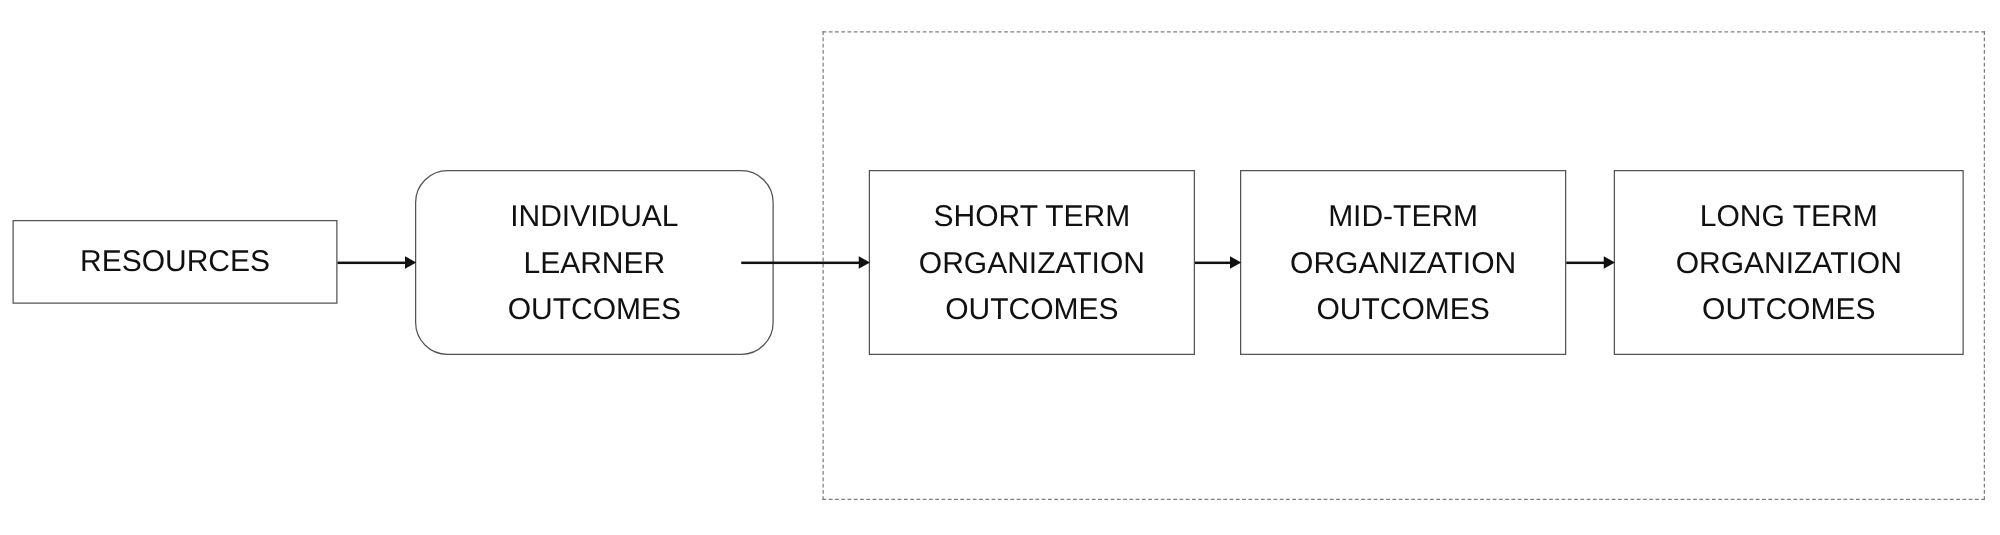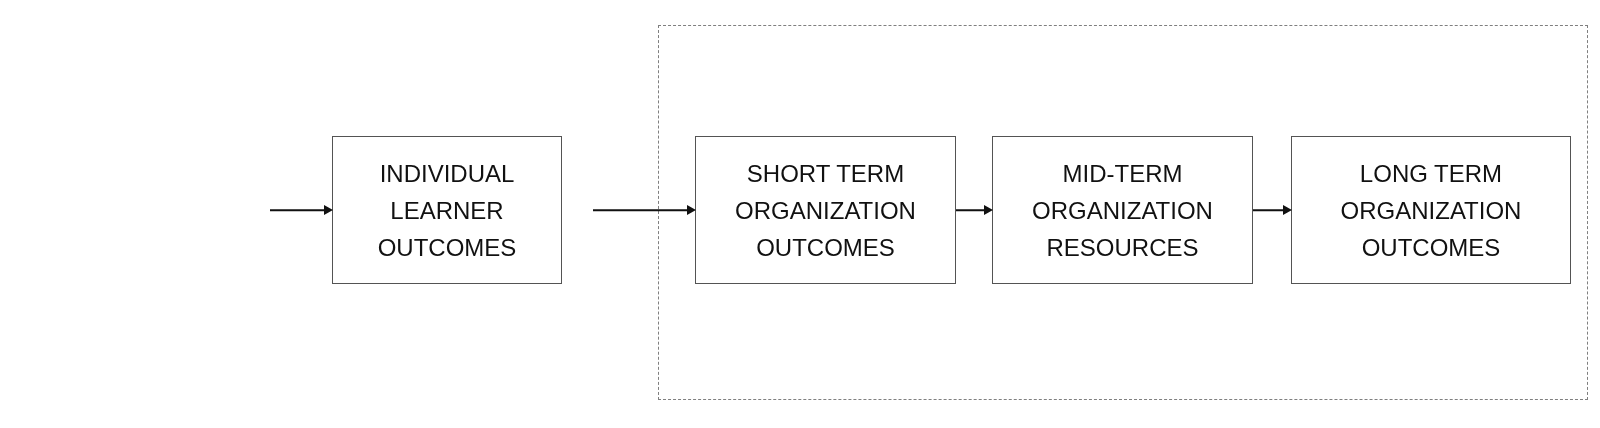--- a/index.html
+++ b/index.html
@@ -32,21 +32,21 @@
     color: #111111;
     display: flex;
     align-items: center;
     justify-content: center;
     text-align: center;
     font-size: 24px;
     line-height: 37px;
     white-space: pre-line;
   }
   .node-resources  { left: 10px;   top: 176px; width: 260px; height: 67px;  }
-  .node-individual { left: 332px;  top: 136px; width: 230px; height: 148px; }
+  .node-individual { left: 332px;  top: 136px; width: 287px; height: 148px; border-radius: 26px; }
   .node-short      { left: 695px;  top: 136px; width: 261px; height: 148px; }
   .node-mid        { left: 992px;  top: 136px; width: 261px; height: 148px; }
   .node-long       { left: 1291px; top: 136px; width: 280px; height: 148px; }
 
   .arrow {
     position: absolute;
     height: 12px;
   }
   .arrow .line {
     position: absolute;
@@ -73,37 +73,40 @@
   .arrow-3 { left: 956px;  top: 204px; width: 37px;  }
   .arrow-4 { left: 1253px; top: 204px; width: 39px;  }
 </style>
 </head>
 <body>
 
 <div class="canvas">
 
   <div class="group-box"></div>
 
+  <div class="node node-resources">
+    <span>RESOURCES</span>
+  </div>
 
   <div class="node node-individual">
     <span>INDIVIDUAL
 LEARNER
 OUTCOMES</span>
   </div>
 
   <div class="node node-short">
     <span>SHORT TERM
 ORGANIZATION
 OUTCOMES</span>
   </div>
 
   <div class="node node-mid">
     <span>MID-TERM
 ORGANIZATION
-RESOURCES</span>
+OUTCOMES</span>
   </div>
 
   <div class="node node-long">
     <span>LONG TERM
 ORGANIZATION
 OUTCOMES</span>
   </div>
 
   <div class="arrow arrow-1">
     <span class="line"></span>

